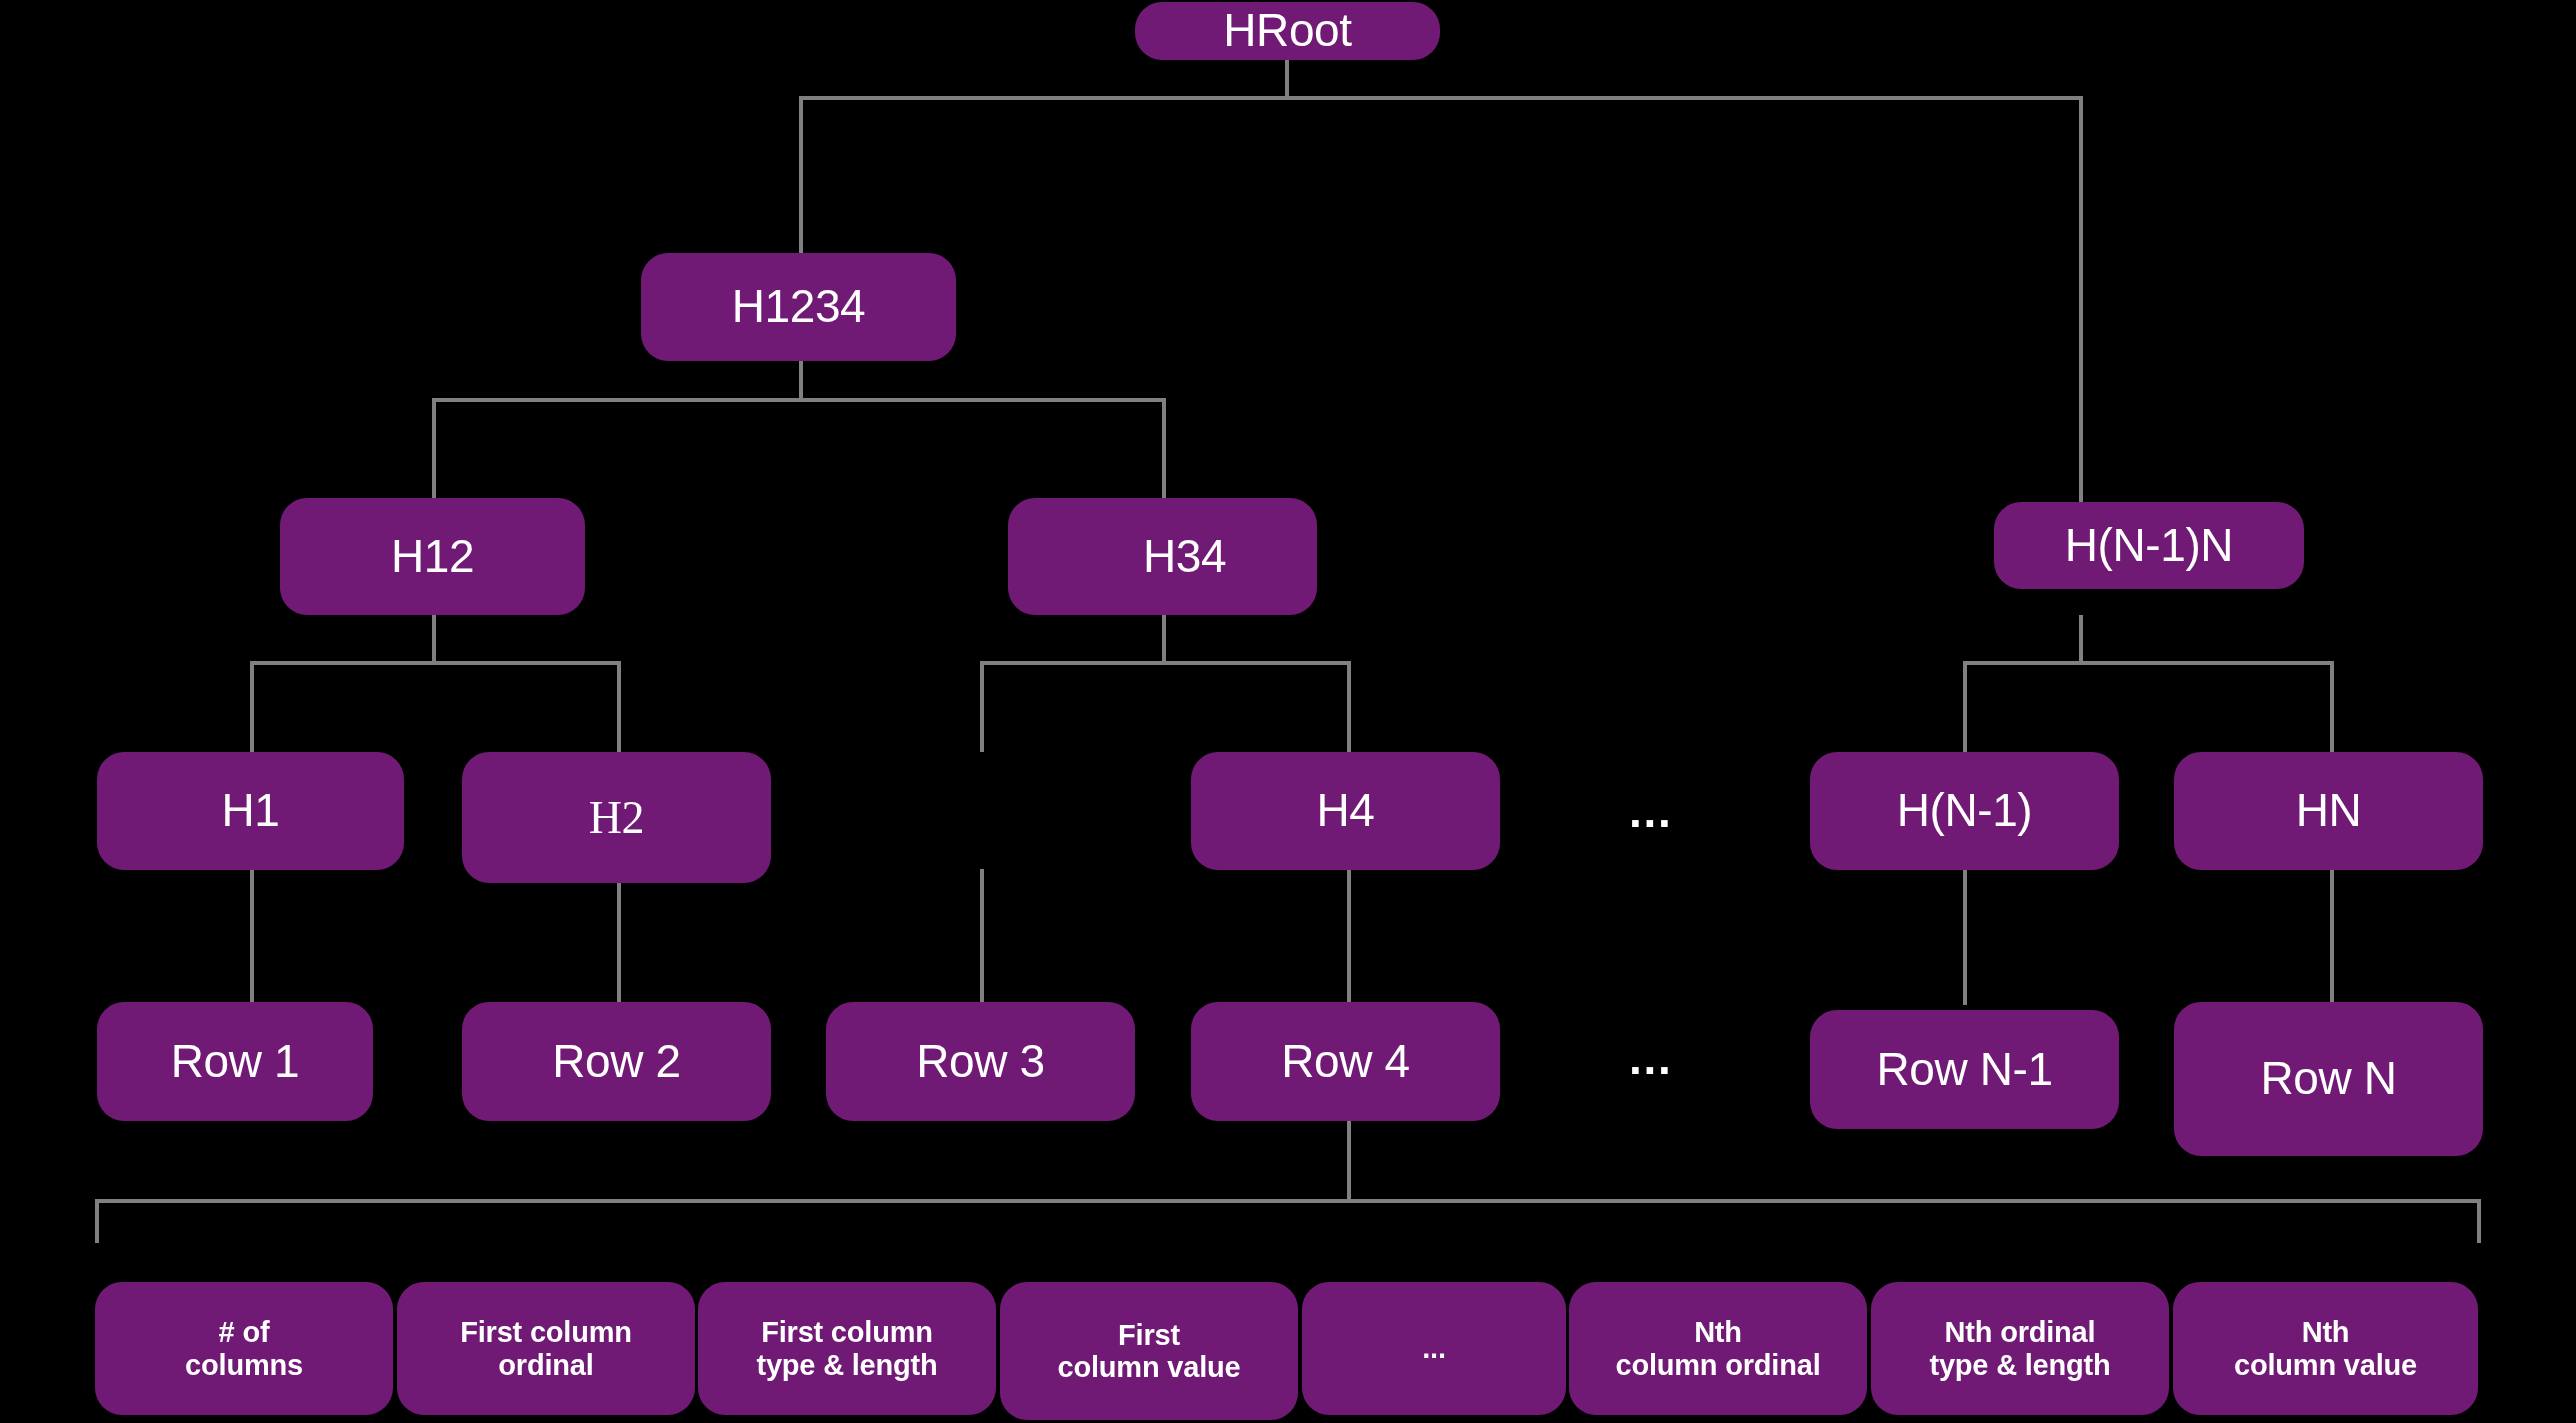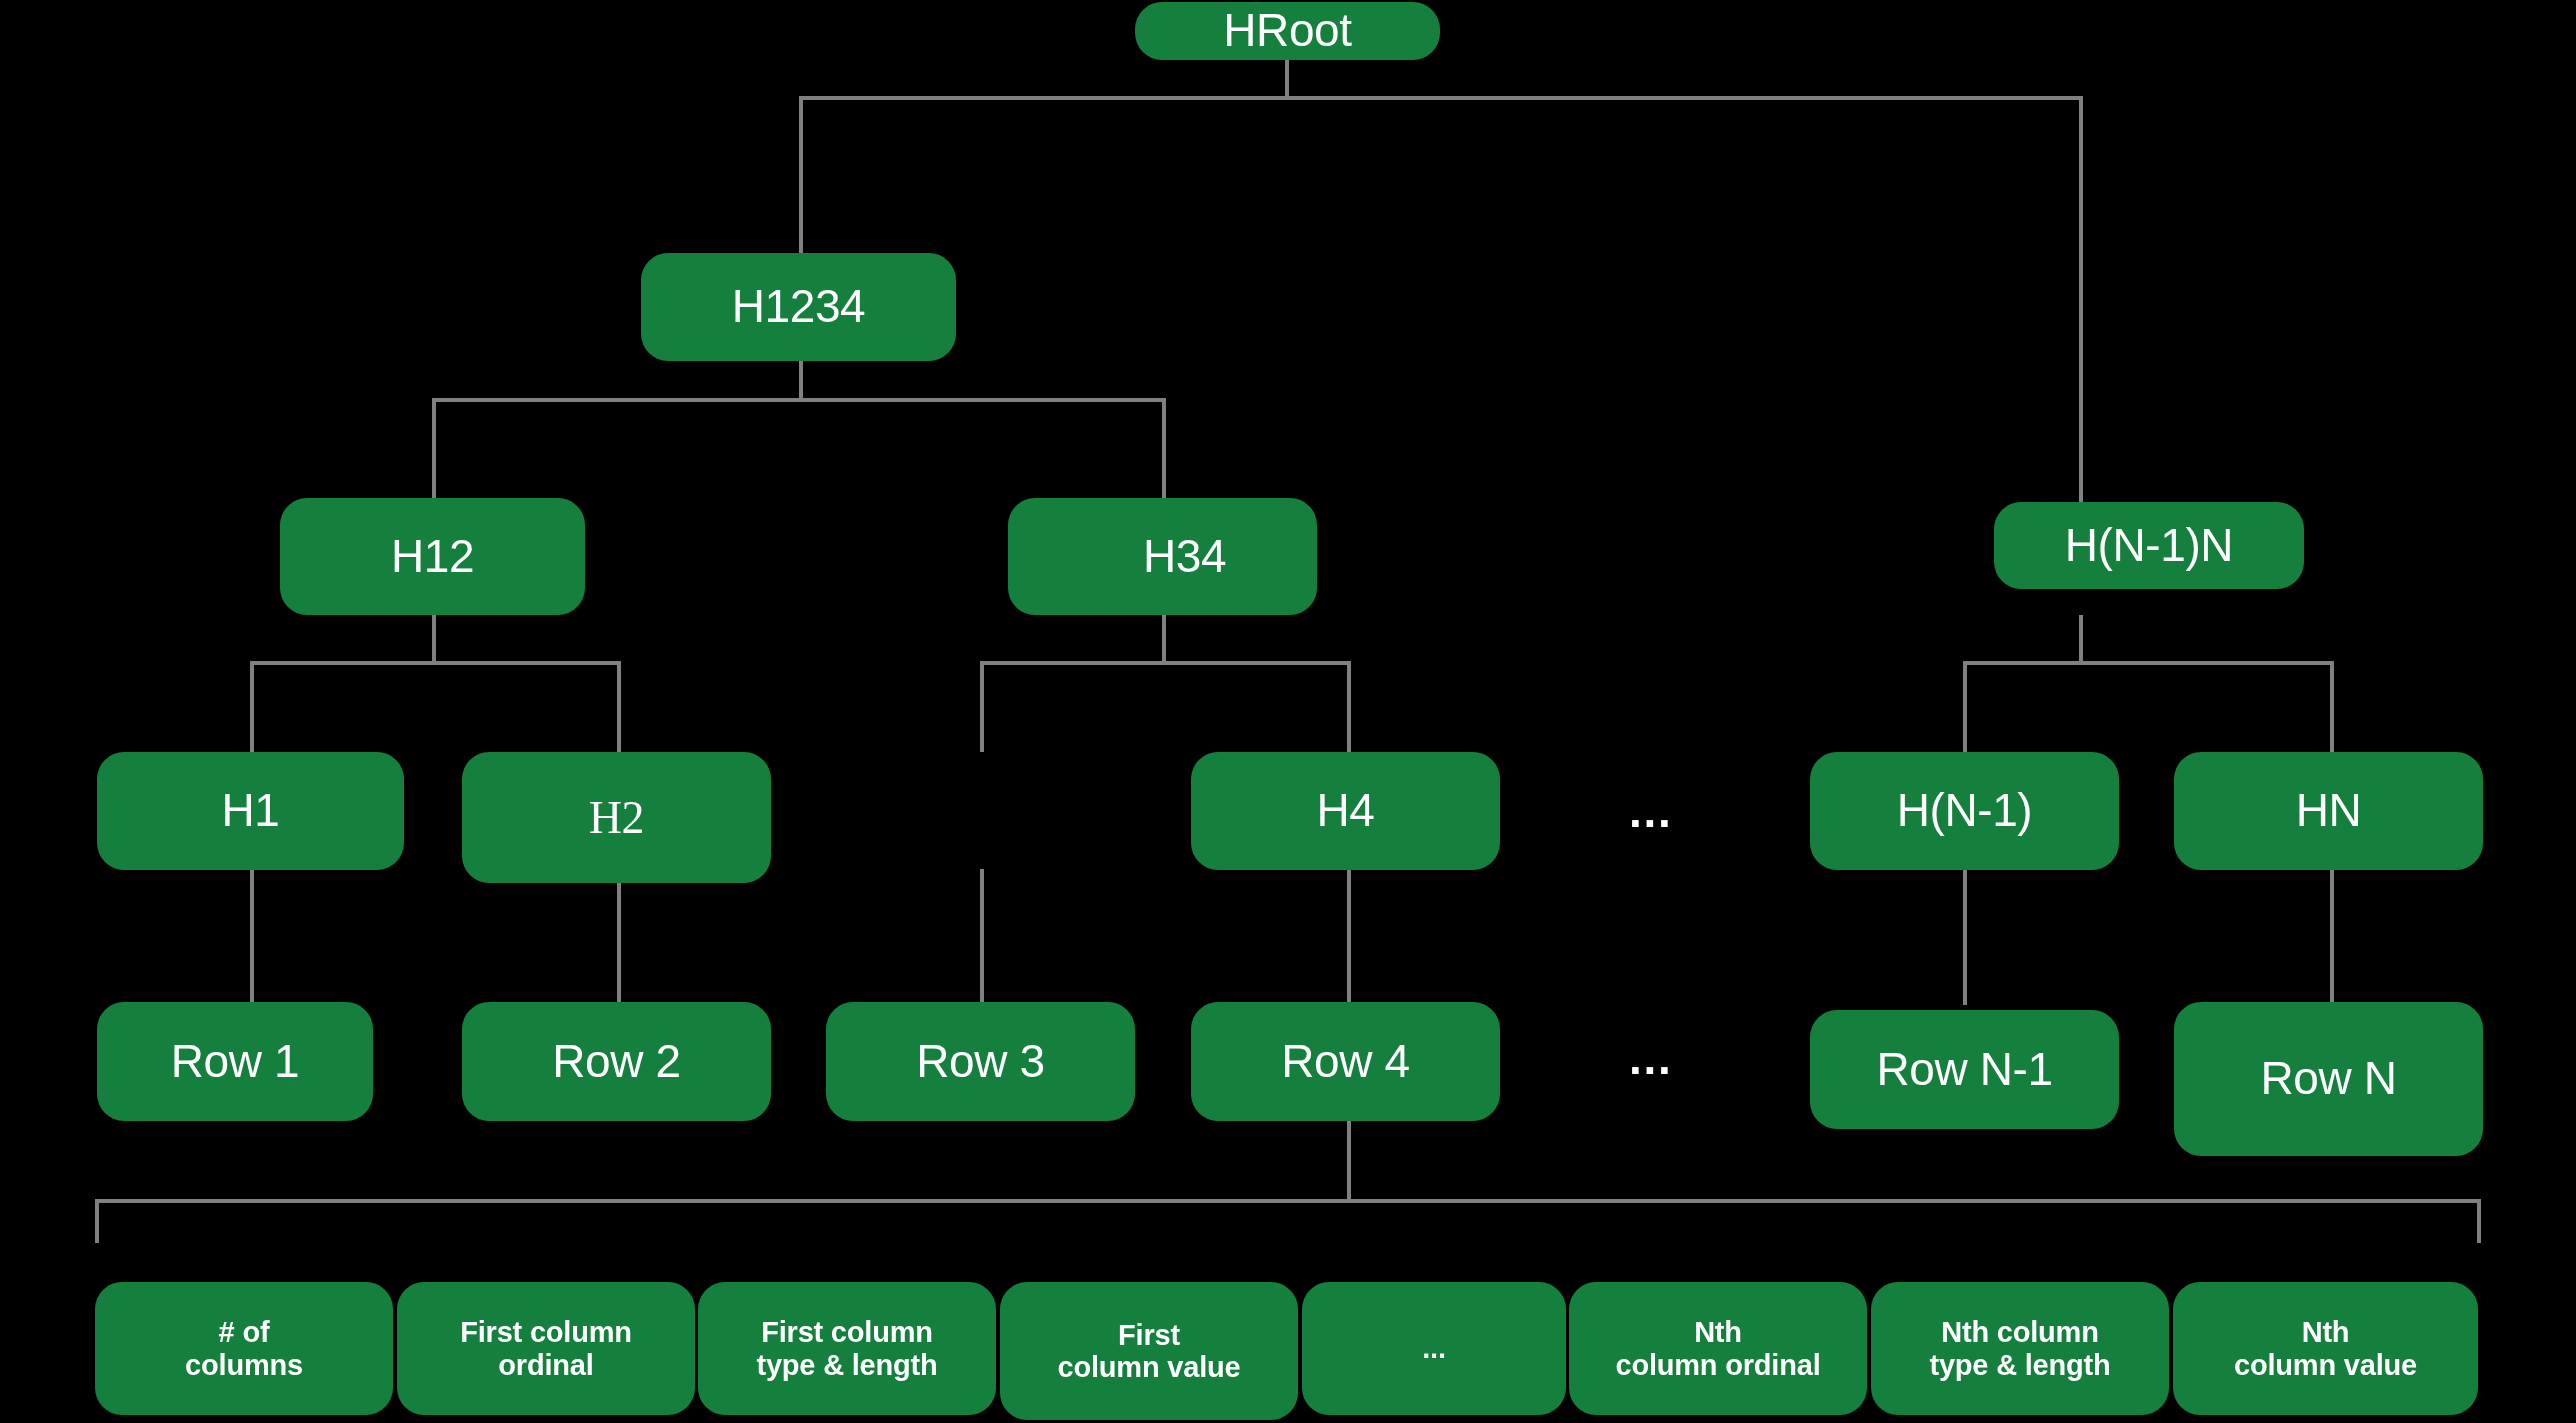--- a/index.html
+++ b/index.html
@@ -10,21 +10,21 @@
   #canvas {
     position: relative;
     width: 2576px;
     height: 1424px;
     background: #000000;
     overflow: hidden;
     font-family: "Liberation Sans", sans-serif;
   }
   .node {
     position: absolute;
-    background: #15803d;
+    background: #701a75;
     color: #FFFFFF;
     display: flex;
     align-items: center;
     justify-content: center;
     text-align: center;
     box-sizing: border-box;
     line-height: 1.12;
     z-index: 3;
     border-radius: 27px;
   }
@@ -159,21 +159,21 @@
     </span>
   </div>
   <div class="node leaf" style="left:1569px; top:1282px; width:298px; height:133px;">
     <span>
       <span>Nth</span><br>
       <span>column ordinal</span>
     </span>
   </div>
   <div class="node leaf" style="left:1871px; top:1282px; width:298px; height:133px;">
     <span>
-      <span>Nth column</span><br>
+      <span>Nth ordinal</span><br>
       <span>type &amp; length</span>
     </span>
   </div>
   <div class="node leaf" style="left:2173px; top:1282px; width:305px; height:133px;">
     <span>
       <span>Nth</span><br>
       <span>column value</span>
     </span>
   </div>
 

